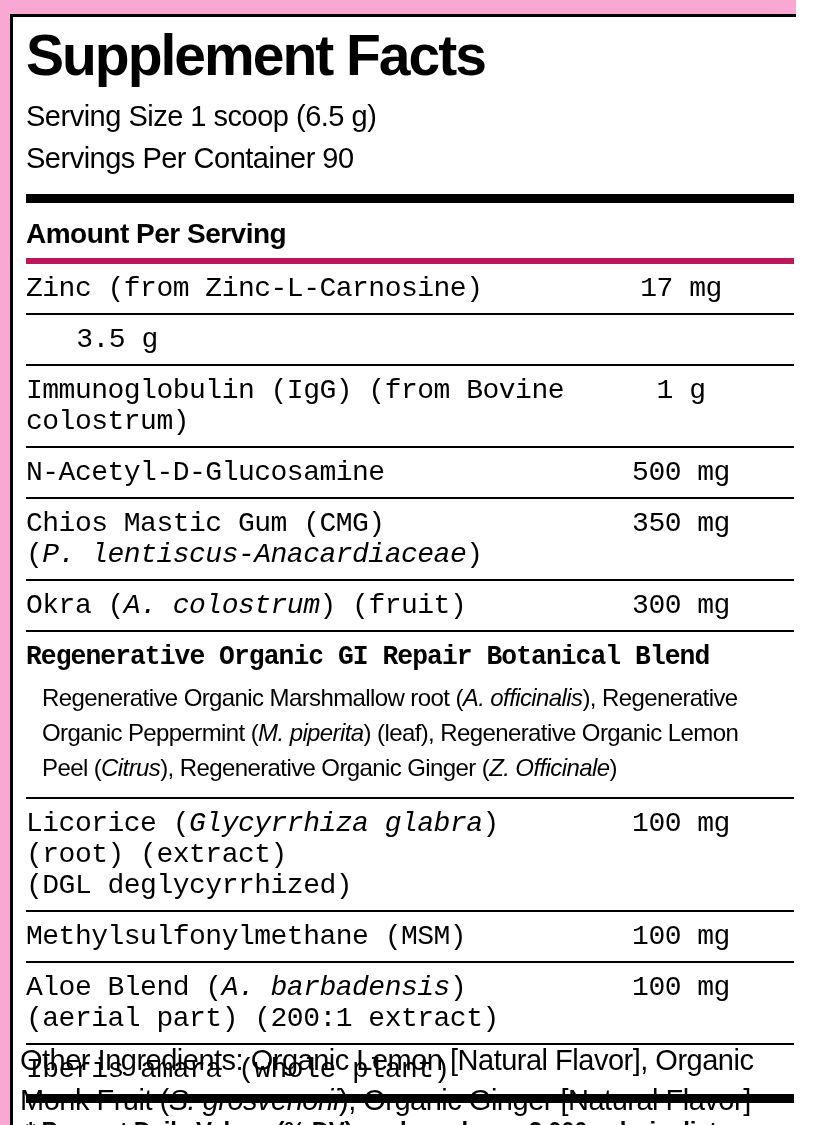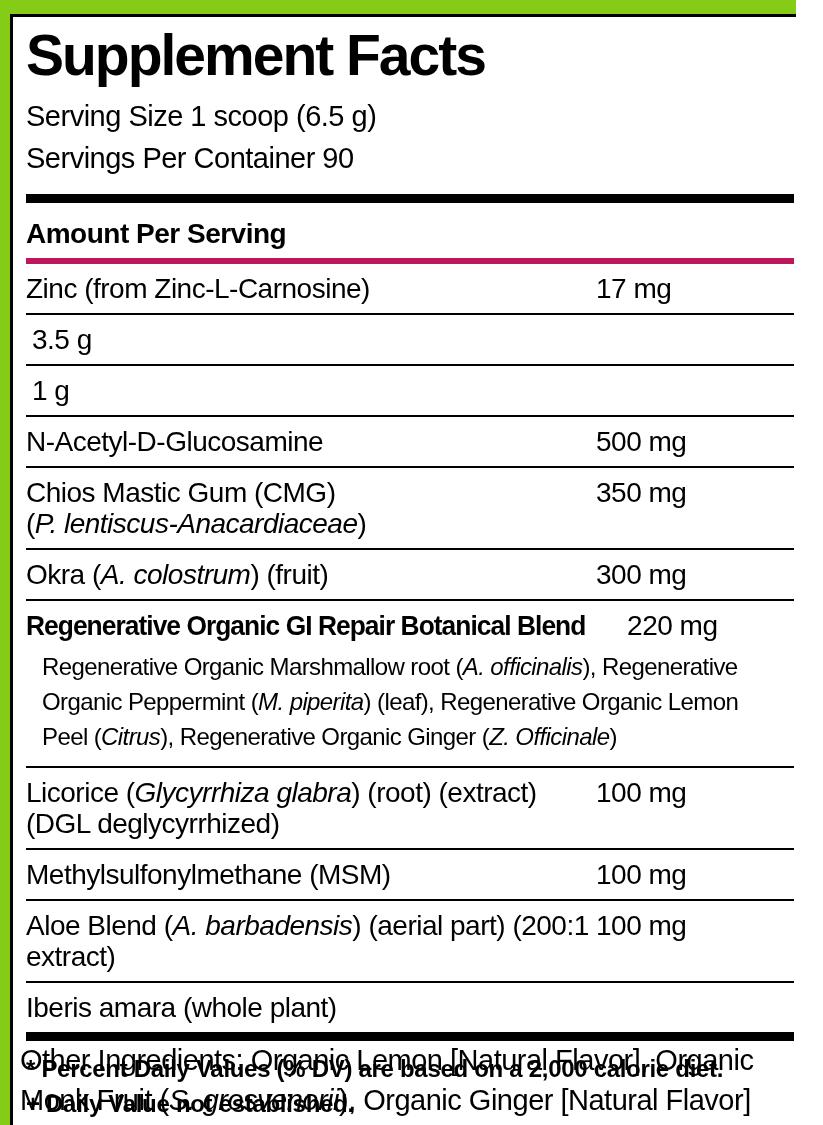--- a/index.html
+++ b/index.html
@@ -6,21 +6,21 @@
     margin: 0;
     padding: 0;
     background: #ffffff;
     color: #000000;
     font-family: "Liberation Sans", sans-serif;
   }
   .page {
     position: relative;
     width: 796px;
     height: 1125px;
-    background: #84cc16;
+    background: #f9a8d4;
     overflow: hidden;
   }
   .facts-box {
     box-sizing: border-box;
     position: absolute;
     left: 10px;
     top: 14px;
     width: 800px;
     border: 3px solid #000;
     padding: 6px 13px 0 13px;
@@ -56,39 +56,40 @@
     border-bottom: 2px solid #000;
     padding: 7px 0 9px 0;
     font-size: 28px;
     letter-spacing: -0.5px;
   }
   .row:last-child { border-bottom: none; }
   .row-line {
     display: flex;
     align-items: flex-start;
     justify-content: space-between;
+    font-family: Liberation Mono, monospace;
   }
   .row-label {
     flex: 1 1 auto;
     line-height: 31px;
     padding-top: 2px;
   }
   .row-label.bold-label {
     font-weight: bold;
     letter-spacing: -1px;
     white-space: nowrap;
     display: inline-block;
     transform: scaleX(0.94);
     transform-origin: 0 50%;
   }
   .row-amount {
     flex: 0 0 170px;
     margin-left: 6px;
     margin-right: 28px;
-    text-align: left;
+    text-align: center;
     white-space: nowrap;
     line-height: 31px;
     padding-top: 2px;
   }
   .row-desc {
     font-size: 24px;
     letter-spacing: -0.6px;
     line-height: 35px;
     padding: 8px 0 3px 16px;
     width: 716px;
@@ -139,20 +140,21 @@
 
   <div class="row">
     <div class="row-line">
       <span class="row-amount">3.5 g</span>
     </div>
 
   </div>
 
   <div class="row">
     <div class="row-line">
+      <span class="row-label"><span>Immunoglobulin (IgG) (from Bovine colostrum)</span></span>
       <span class="row-amount">1 g</span>
     </div>
 
   </div>
 
   <div class="row">
     <div class="row-line">
       <span class="row-label"><span>N-Acetyl-D-Glucosamine</span></span>
       <span class="row-amount">500 mg</span>
     </div>

